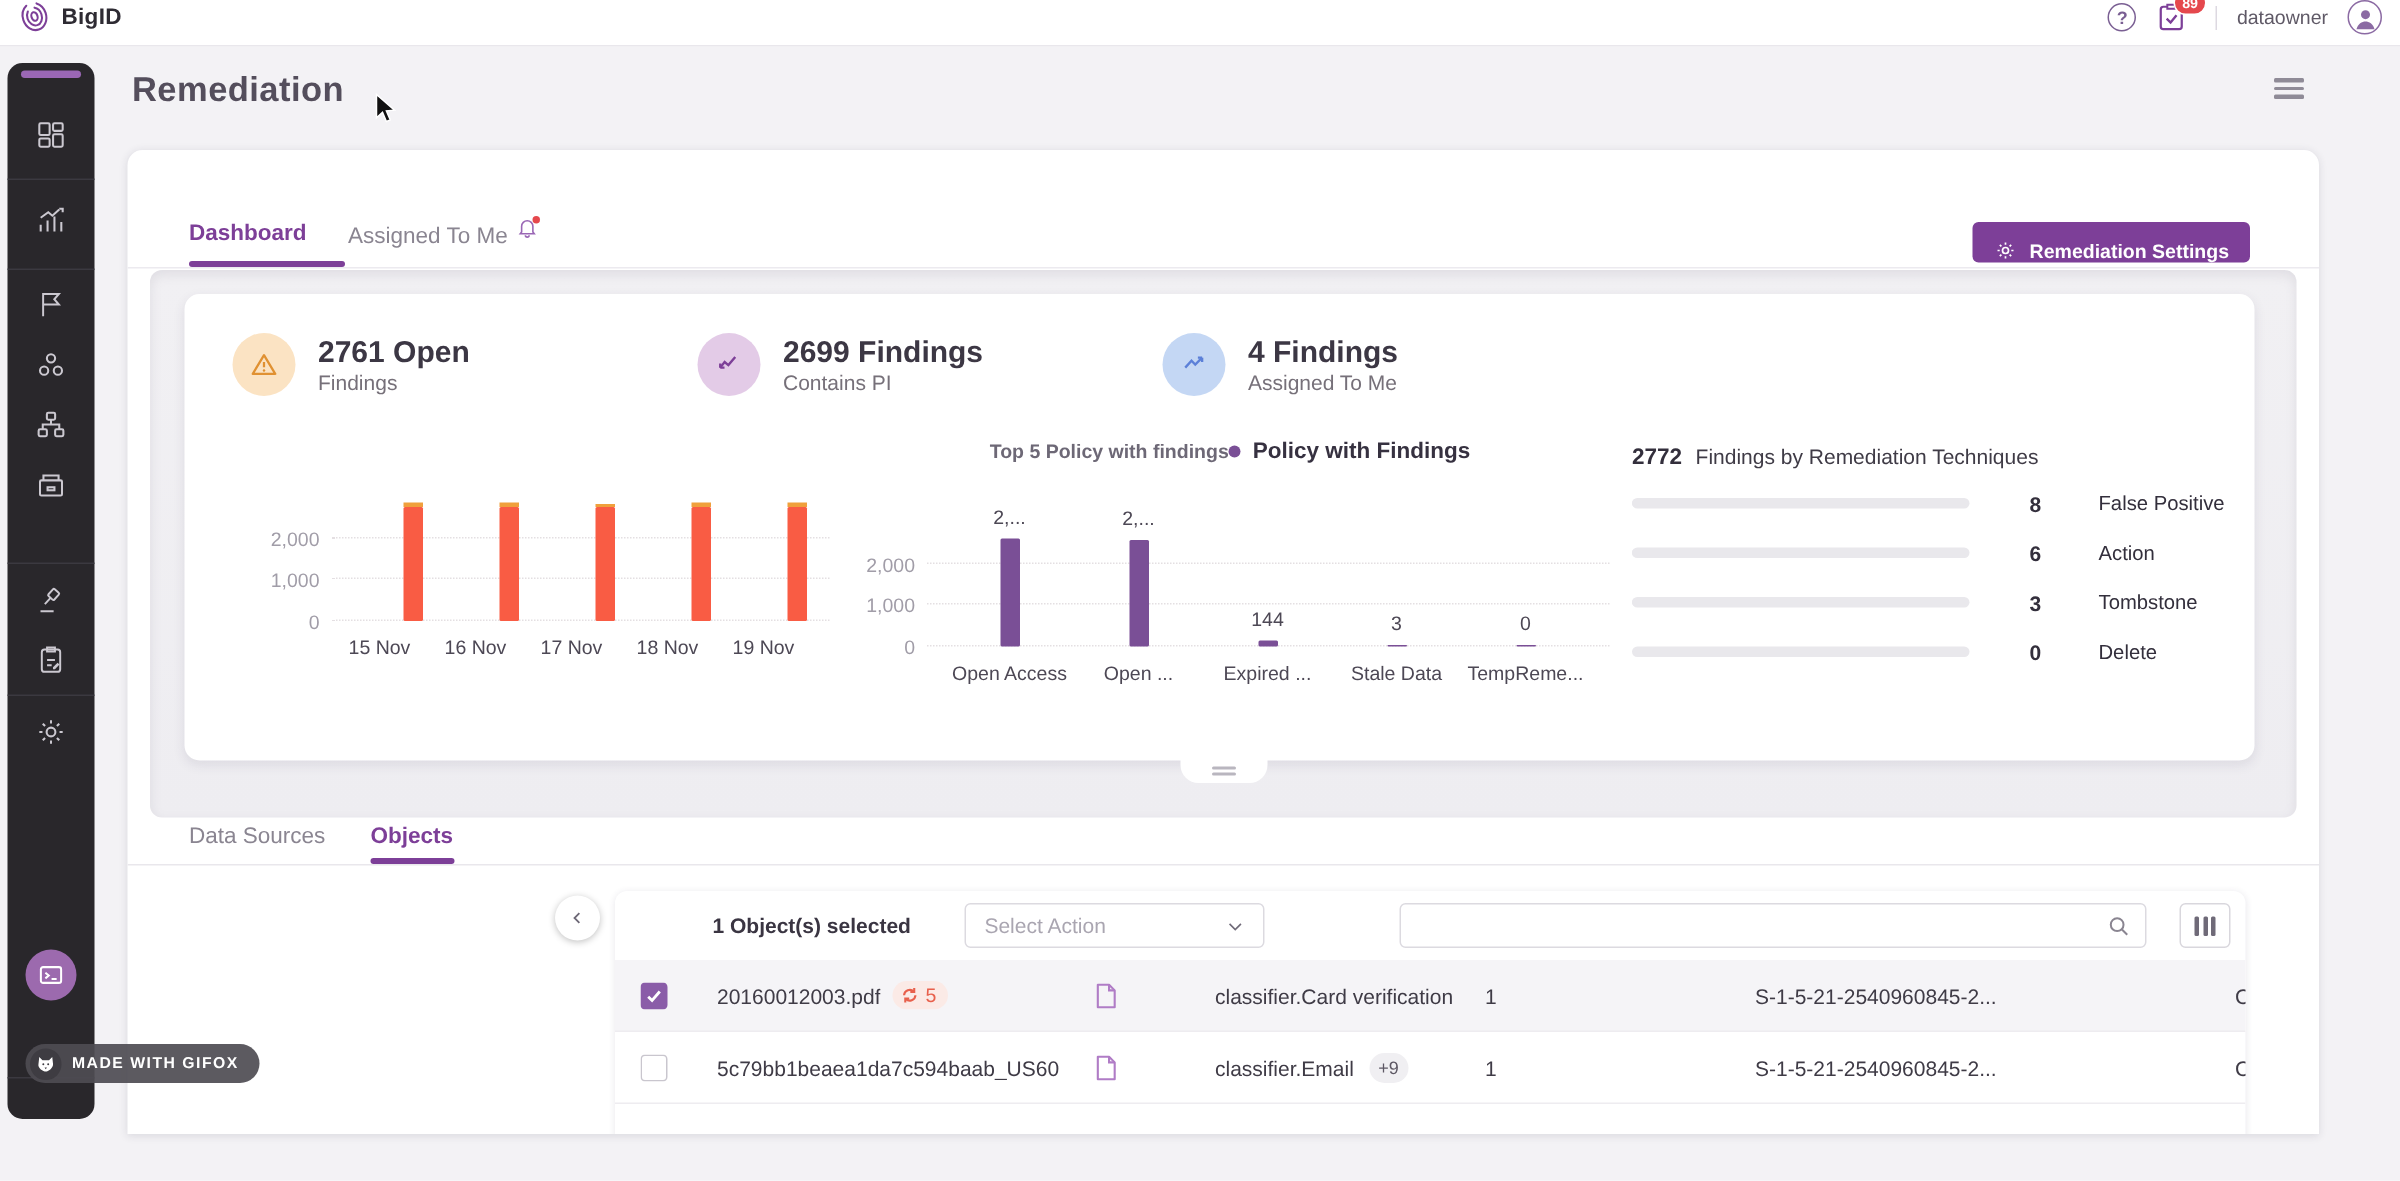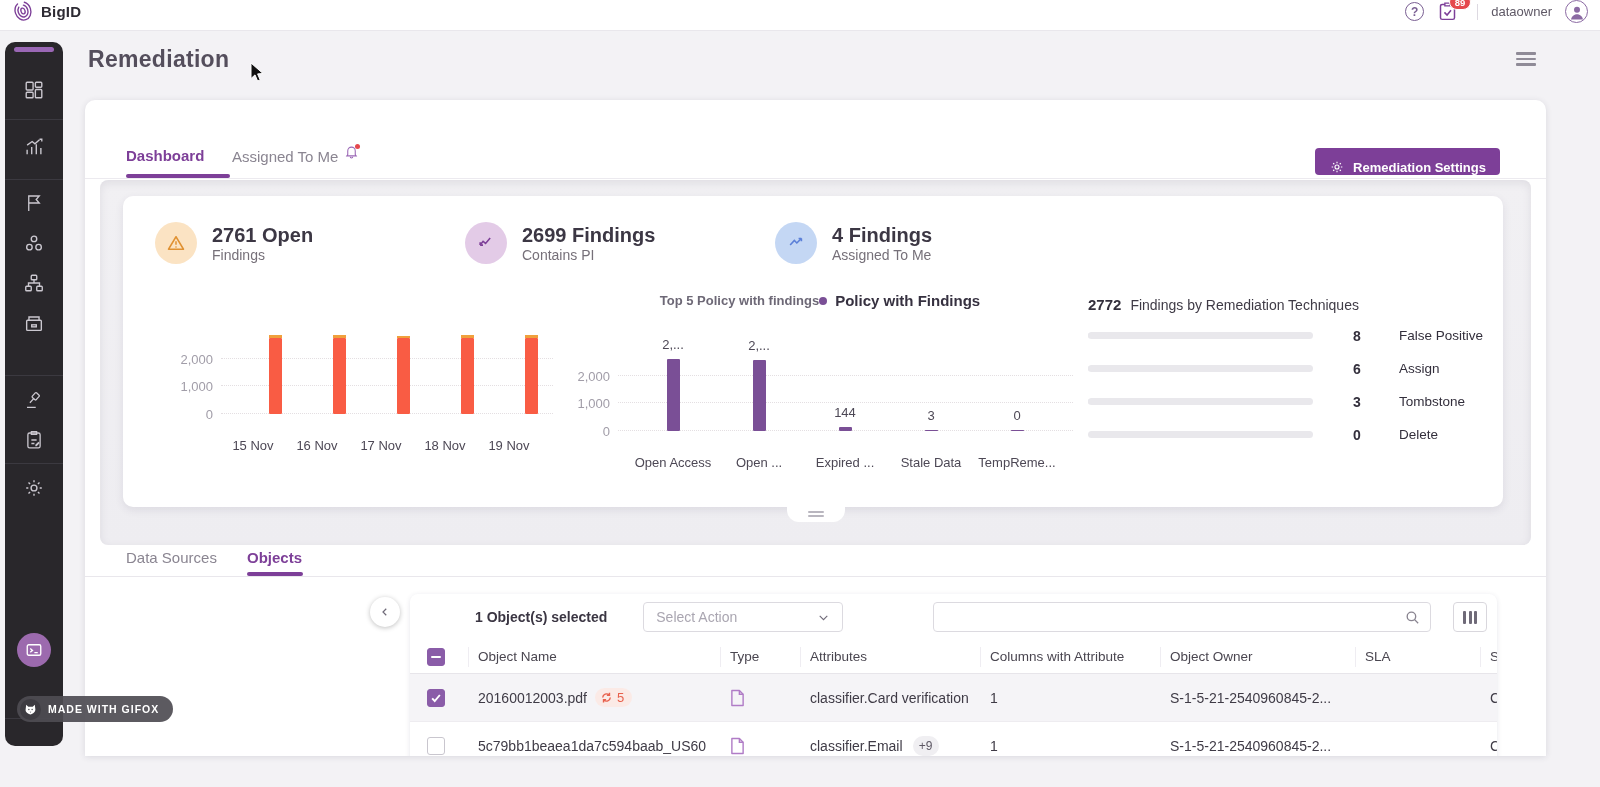--- a/index.html
+++ b/index.html
@@ -56,21 +56,21 @@
 .ylabels{position:relative;width:51px}
 .ytick{position:absolute;right:0;font-size:13px;color:#a19da8;white-space:nowrap}
 .plot{position:relative;height:80px;margin-left:8px}
 .gridline{position:absolute;left:0;right:0;height:0;border-top:1.5px dotted #e4dfe2}
 .bars{position:absolute;left:0;bottom:0;top:0;display:flex;align-items:flex-end}
 .bar-slot{position:relative;height:100%;display:flex;align-items:flex-end;justify-content:center}
 .bar-stack{display:flex;flex-direction:column;align-items:center}
 .bar-main,.bar-cap{width:13px}
 .bar-main{border-radius:1px}
 .bar-value{position:absolute;left:0;right:0;text-align:center;font-size:13px;color:#4d4855;white-space:nowrap}
-.xlabels{display:flex;margin-top:24px}
+.xlabels{display:flex;margin-top:10px}
 .xlabel{text-align:center;font-size:13px;color:#4d4855;white-space:nowrap;overflow:hidden}
 
 .tech-title{display:flex;align-items:baseline;gap:9px;margin-bottom:6px}
 .tech-total{font-size:15px;font-weight:700;color:#332f3c}
 .tech-name{font-size:14px;color:#3f3b46}
 .tech-row{display:flex;align-items:center;height:33px}
 .tech-track{width:225px;height:7px;border-radius:4px;background:#e9e8ec;overflow:hidden}
 .tech-fill{height:7px;border-radius:4px}
 .tech-count{margin-left:40px;width:46px;font-size:14px;font-weight:700;color:#332f3c}
 .tech-label{font-size:13.5px;color:#332f3c}
@@ -420,21 +420,21 @@
                 <div class="tech-fill" style="width: 0.3%; background: rgb(233, 232, 236);"></div>
               </div>
               <div class="tech-count">8</div>
               <div class="tech-label">False Positive</div>
             </div>
             <div class="tech-row">
               <div class="tech-track">
                 <div class="tech-fill" style="width: 0.2%; background: rgb(233, 232, 236);"></div>
               </div>
               <div class="tech-count">6</div>
-              <div class="tech-label">Assign</div>
+              <div class="tech-label">Action</div>
             </div>
             <div class="tech-row">
               <div class="tech-track">
                 <div class="tech-fill" style="width: 0.1%; background: rgb(233, 232, 236);"></div>
               </div>
               <div class="tech-count">3</div>
               <div class="tech-label">Tombstone</div>
             </div>
             <div class="tech-row">
               <div class="tech-track">
@@ -481,34 +481,20 @@
             <circle cx="10.5" cy="10.5" r="6"></circle>
             <path d="M15 15l5 5"></path>
           </svg>
       </div>
       <div class="cols-btn">
           <i></i>
           <i></i>
           <i></i>
         </div>
     </div>
-    <div class="thead">
-      <div class="td">
-          <span class="cb indet">
-            <span class="minus"></span>
-          </span>
-        </div>
-    <div class="th">Object Name</div>
-        <div class="th">Type</div>
-        <div class="th">Attributes</div>
-        <div class="th">Columns with Attribute</div>
-        <div class="th">Object Owner</div>
-        <div class="th">SLA</div>
-        <div class="th">S</div>
-      </div>
     <div>
         <div class="trow selected">
           <div class="td">
             <span class="cb checked">
               <svg width="12" height="12" viewBox="0 0 14 14">
                 <path d="M2.5 7.5l3 3 6-7" stroke="#fff" stroke-width="2.2" fill="none"></path>
               </svg>
             </span>
           </div>
           <div class="td">

